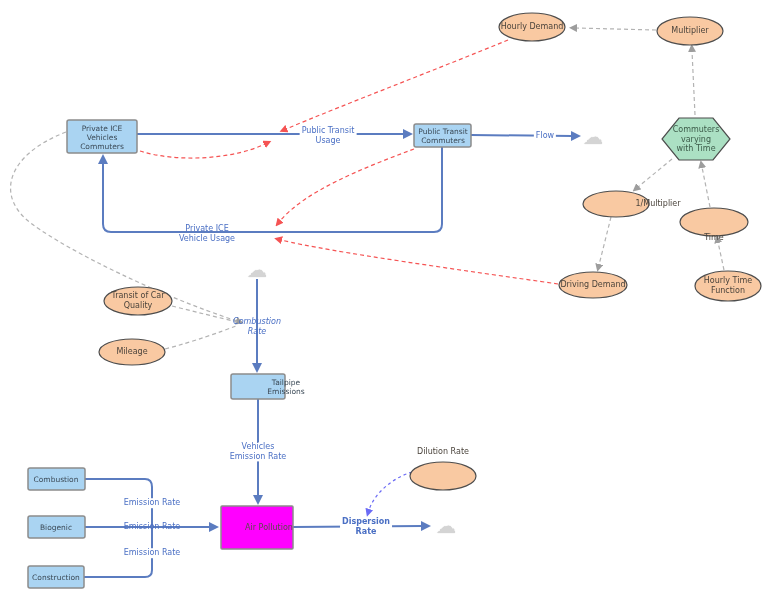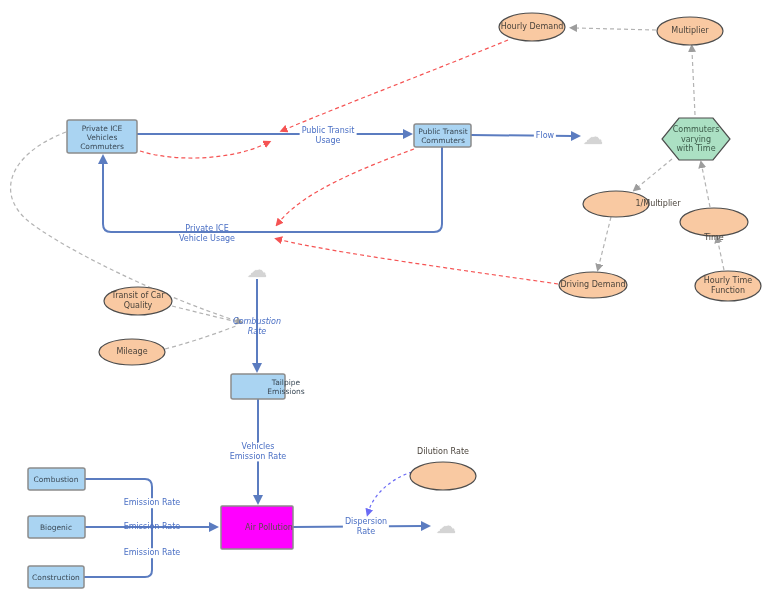--- a/index.html
+++ b/index.html
@@ -140,16 +140,16 @@
   <div class="lbl flowlbl bg" style="left:521px;top:136px;margin-left:24px;">Flow</div>
   <div class="lbl flowlbl" style="left:207px;top:234px;">Private ICE
 Vehicle Usage</div>
   <div class="lbl flowlbl" style="left:257px;top:327px;font-style:italic;">Combustion
 Rate</div>
   <div class="lbl flowlbl bg" style="left:258px;top:452px;">Vehicles
 Emission Rate</div>
   <div class="lbl flowlbl bg" style="left:152px;top:503px;">Emission Rate</div>
   <div class="lbl flowlbl" style="left:152px;top:527px;">Emission Rate</div>
   <div class="lbl flowlbl bg" style="left:152px;top:553px;">Emission Rate</div>
-  <div class="lbl flowlbl bg" style="left:366px;top:527px;">Dispersion
+  <div class="lbl flowlbl bg" style="left:366px;top:527px;font-weight:bold;">Dispersion
 Rate</div>
 
 </div>
 
 </body></html>

